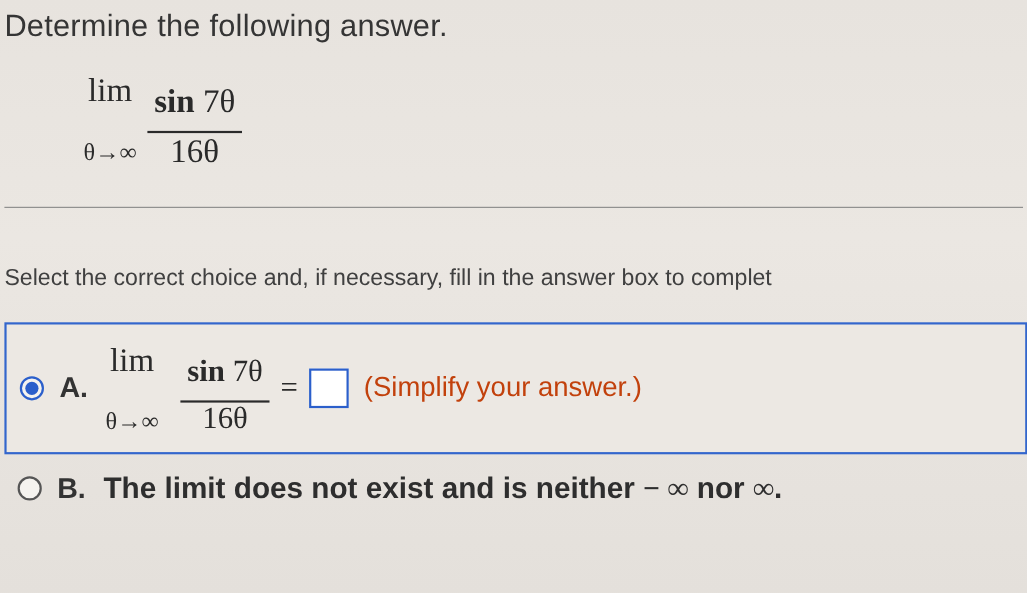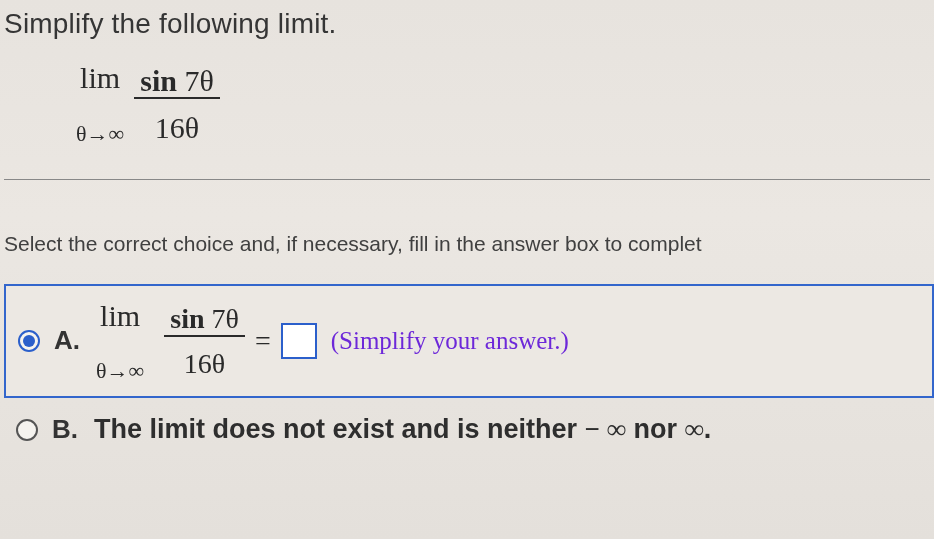--- a/index.html
+++ b/index.html
@@ -41,23 +41,23 @@
       gap: 28px;
     }
     .limop .limtext { font-size: 30px; }
     .limop .limsub { font-size: 22px; font-family: 'Times New Roman', serif; }
     .frac {
       display: inline-flex;
       flex-direction: column;
       align-items: center;
       line-height: 1.1;
     }
-    .frac .num { border-bottom: 2px solid #2a2a2a; padding: 2px 6px 0 6px; }
+    .frac .num { border-bottom: 2px solid #2a2a2a; padding: 2px 6px 10px 6px; margin-top: 12px; }
     .frac .num b { font-weight: bold; }
-    .frac .den { padding-top: 12px; }
+    .frac .den { padding-top: 0; }
     .divider {
       border: none;
       border-top: 1px solid #888;
       margin: 0;
     }
     .instruction {
       font-size: 21px;
       color: #404040;
       margin-top: 52px;
       margin-bottom: 28px;
@@ -122,40 +122,40 @@
     }
     .eq { font-size: 28px; }
     .answer-box {
       width: 36px;
       height: 36px;
       border: 2px solid #2b5fcb;
       background: #fff;
       display: inline-block;
     }
     .hint {
-      font-family: Liberation Serif, serif;
+      font-family: Liberation Sans, sans-serif;
       font-size: 25px;
-      color: #6d28d9;
+      color: #c2410c;
     }
     .option-b-text {
       font-family: Arial, Helvetica, sans-serif;
       font-size: 27px;
       color: #2e2e2e;
       font-weight: bold;
     }
     .option-b-text .minf, .option-b-text .inf {
       font-family: 'Times New Roman', serif;
     }
   </style>
 </head>
 <body>
 
 <div class="page">
 
-  <div class="prompt">Simplify the following limit.</div>
+  <div class="prompt">Determine the following answer.</div>
 
   <div class="math-block">
     <div class="limop">
       <span class="limtext">lim</span>
       <span class="limsub">θ→∞</span>
     </div>
     <div class="frac">
       <div class="num">
         <b><span>sin </span></b><span>7θ</span>
       </div>

